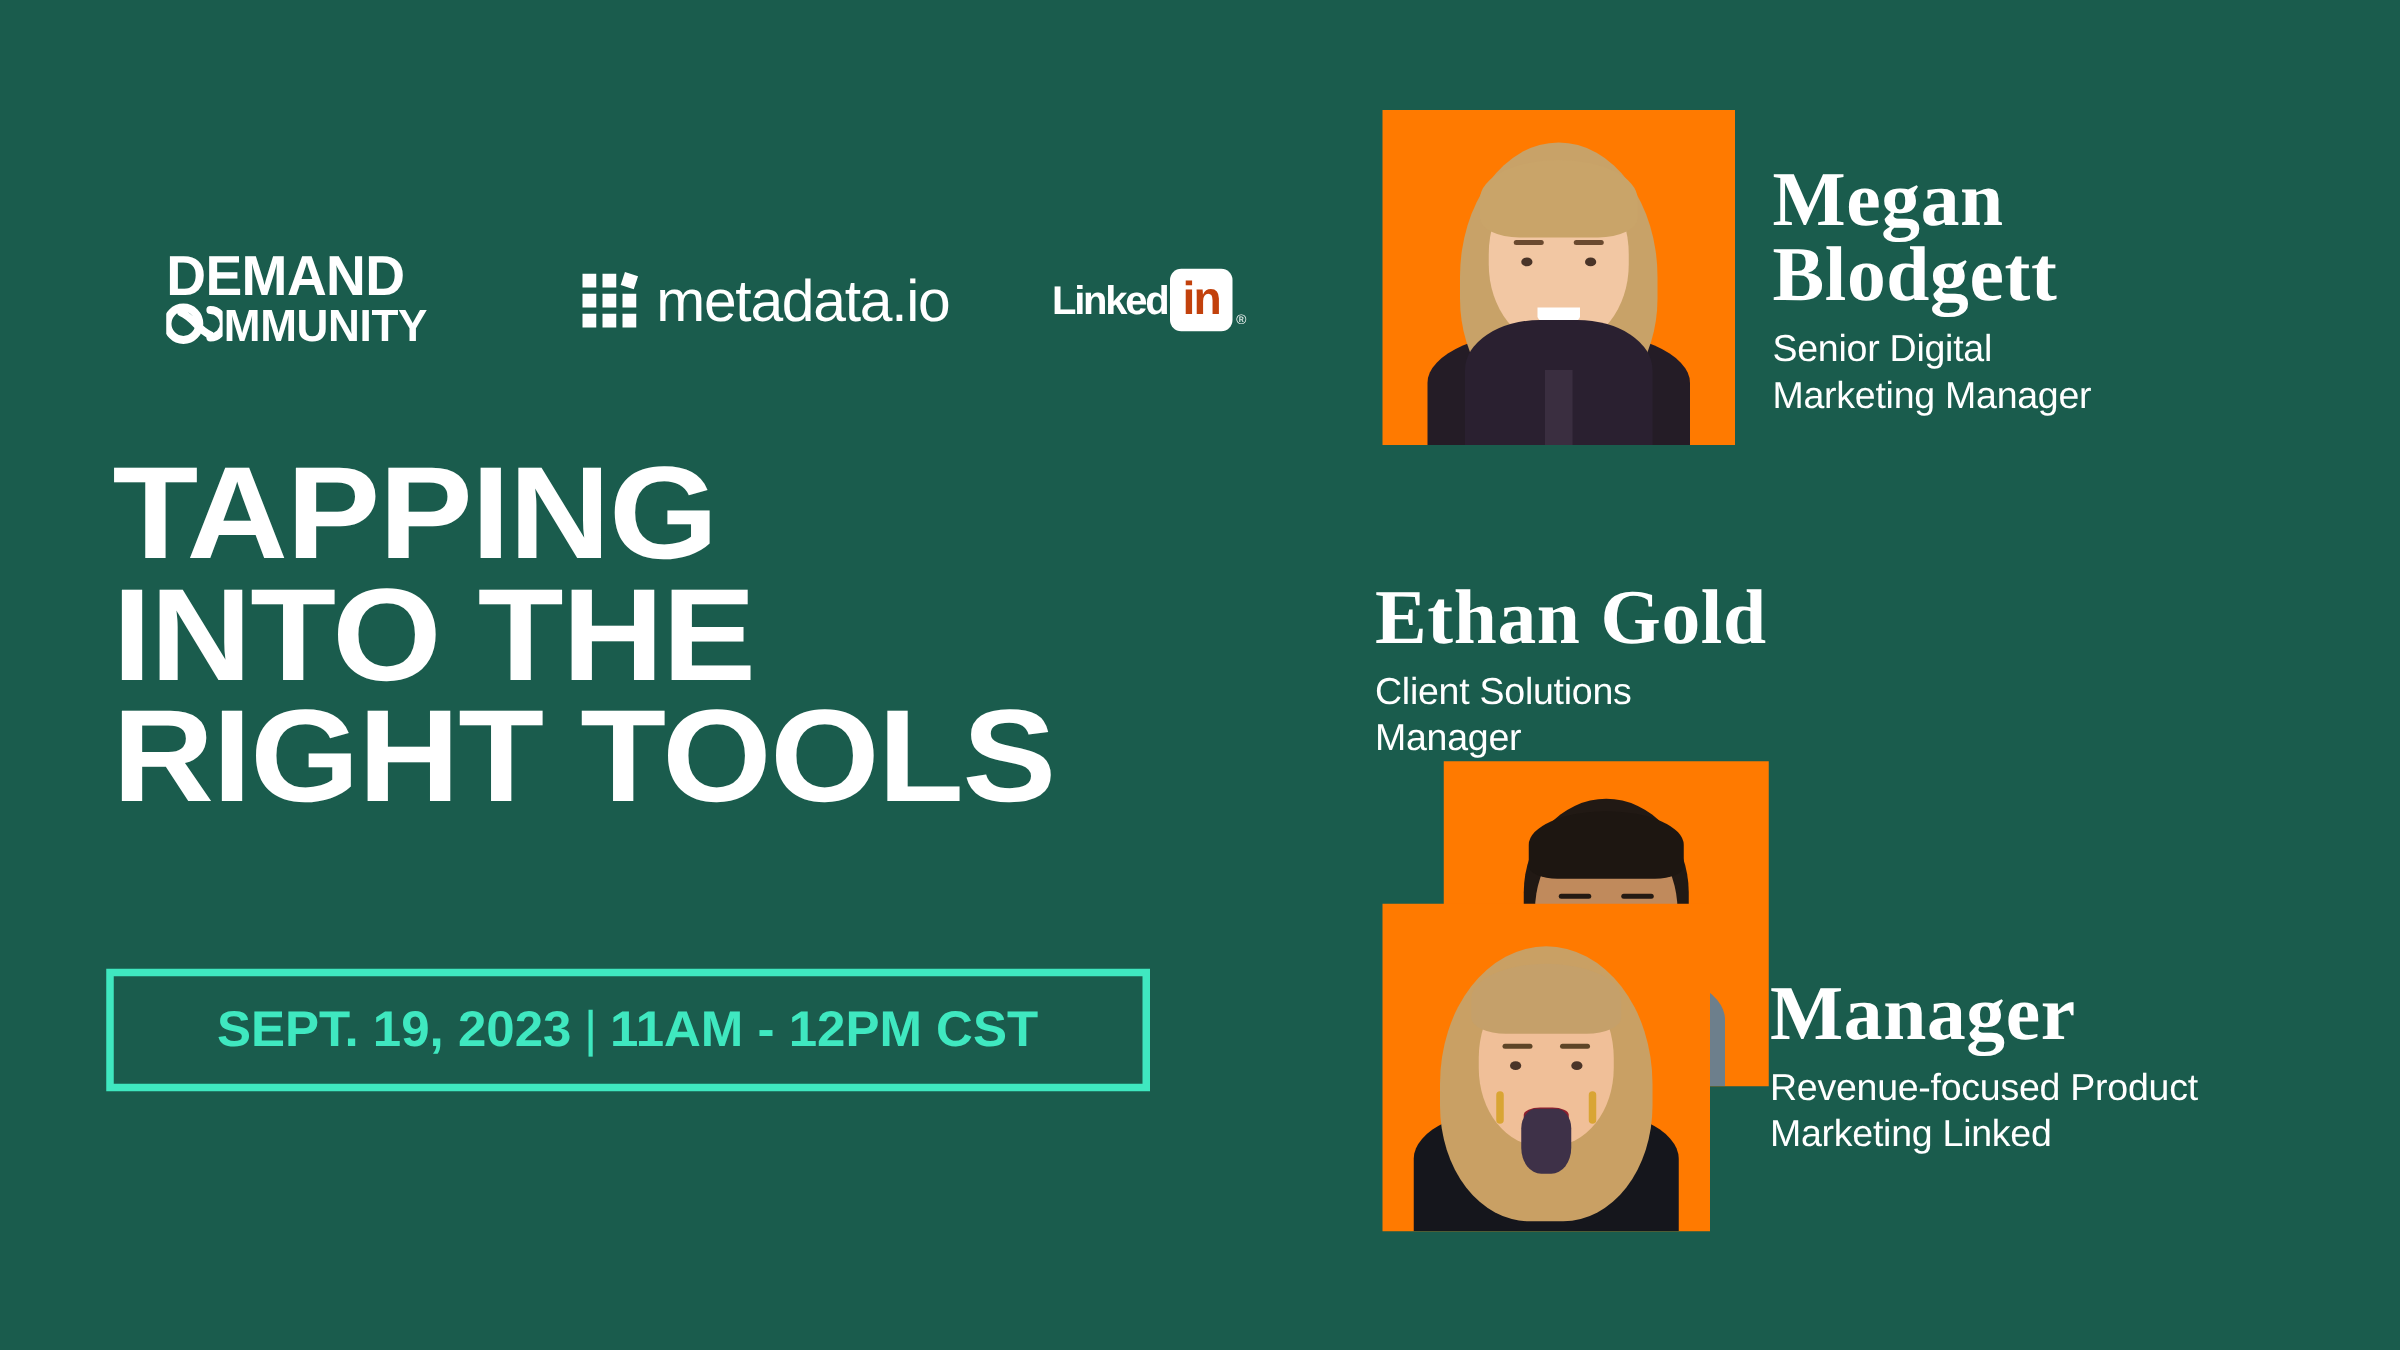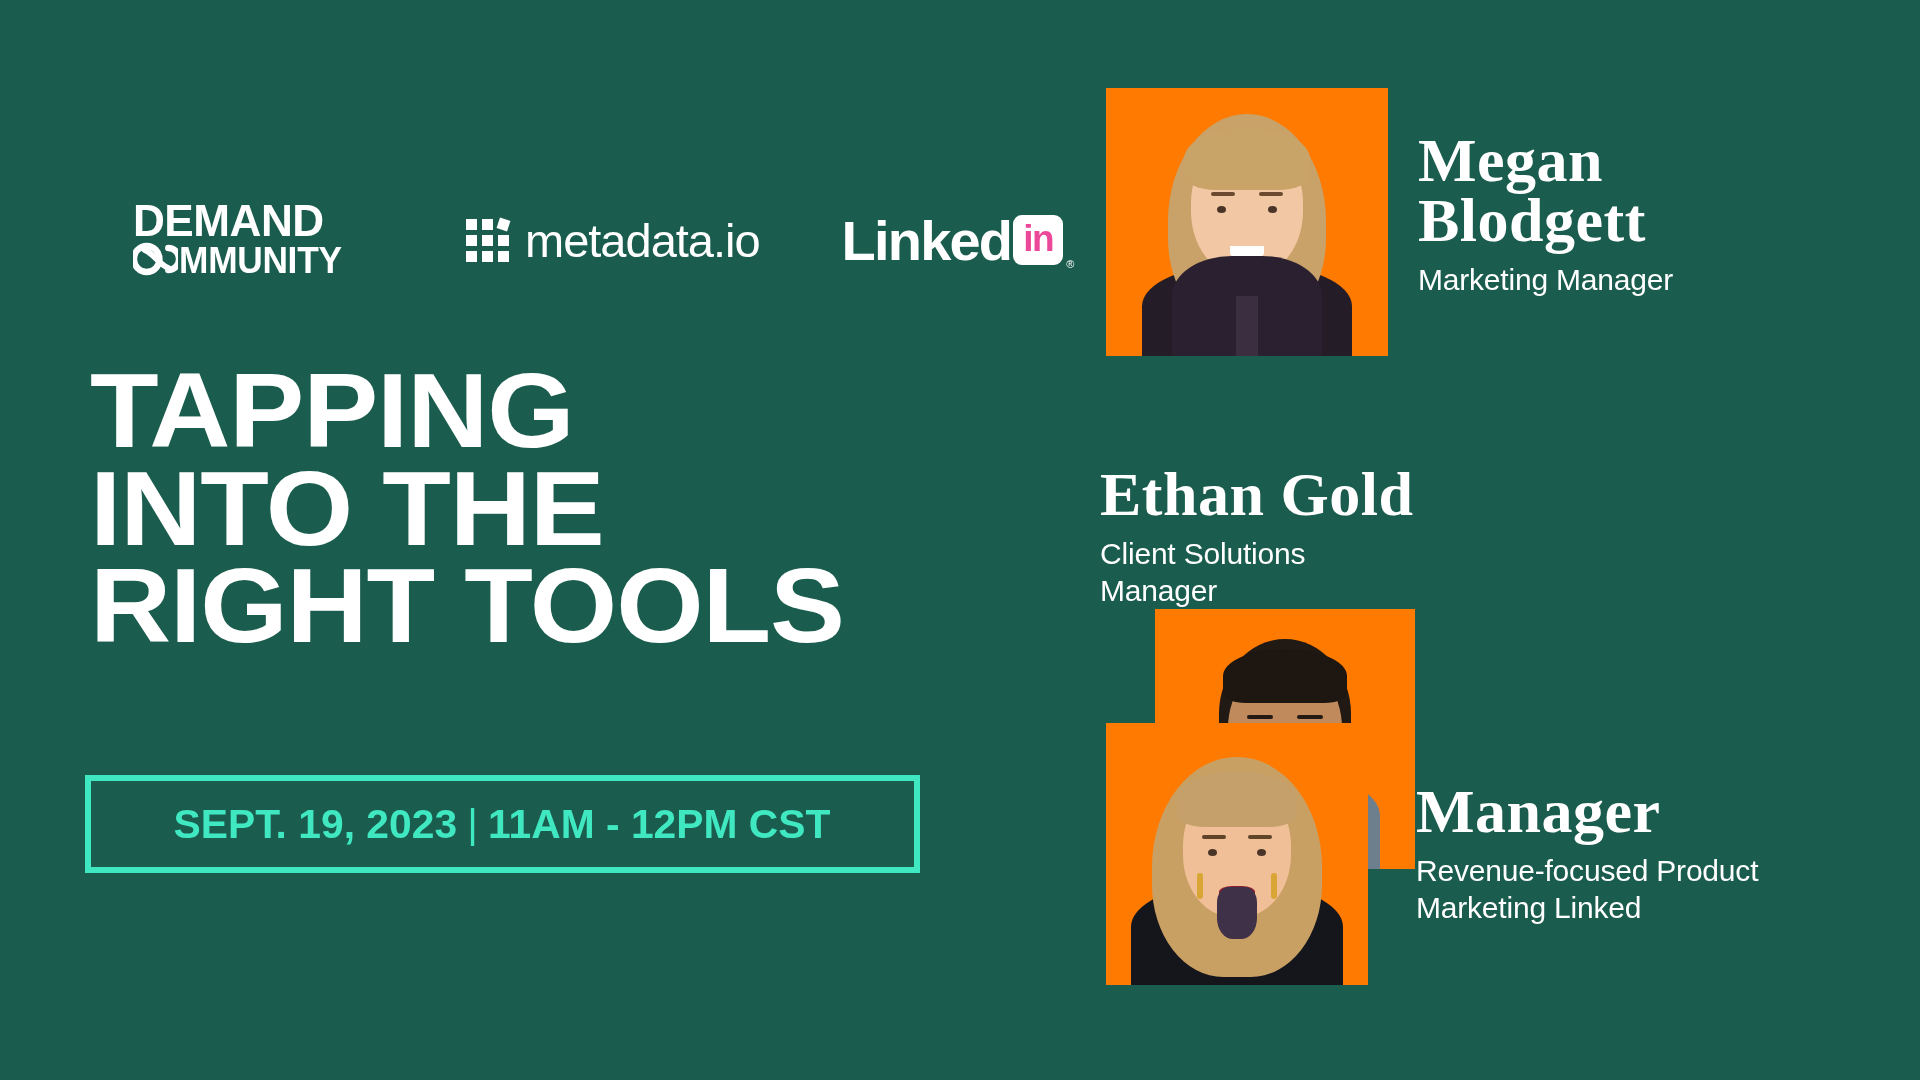--- a/index.html
+++ b/index.html
@@ -114,30 +114,30 @@
 
   
   .linkedin-logo {
     margin-left:82px;
     display:flex;
     align-items:center;
   }
   .li-word {
     font-family:"Liberation Sans", sans-serif;
     font-weight:bold;
-    font-size:56px;
+    font-size:32px;
     letter-spacing:-1.8px;
     color:#ffffff;
   }
   .li-badge {
     width:50px;
     height:50px;
     background:#ffffff;
     border-radius:9px;
-    color:#ec4899;
+    color:#c2410c;
     font-family:"Liberation Sans", sans-serif;
     font-weight:bold;
     font-size:37px;
     letter-spacing:-1.5px;
     display:flex;
     align-items:center;
     justify-content:center;
     margin-left:2px;
     padding-bottom:2px;
     text-align:center;
@@ -332,20 +332,21 @@
       <div class="pf pf-mouth" style="width:34px;height:14px;left:50%;margin-left:-17px;top:158px;"></div>
       <div class="pf" style="width:150px;height:100px;left:50%;transform:translateX(-50%);bottom:0;background:#2a2030;border-radius:40% 40% 0 0;"></div>
       <div class="pf" style="width:22px;height:60px;left:50%;margin-left:-11px;bottom:0;background:#3a2e40;"></div>
     </div>
     <div class="speaker-text">
       <div class="s-name">
         <div>Megan</div>
         <div>Blodgett</div>
       </div>
       <div class="s-title">
+        <div>Senior Digital</div>
         <div>Marketing Manager</div>
       </div>
     </div>
   </div>
 
   <div class="speaker" id="speaker-2">
     <div class="speaker-text">
       <div class="s-name">
         <div>Ethan Gold</div>
       </div>

